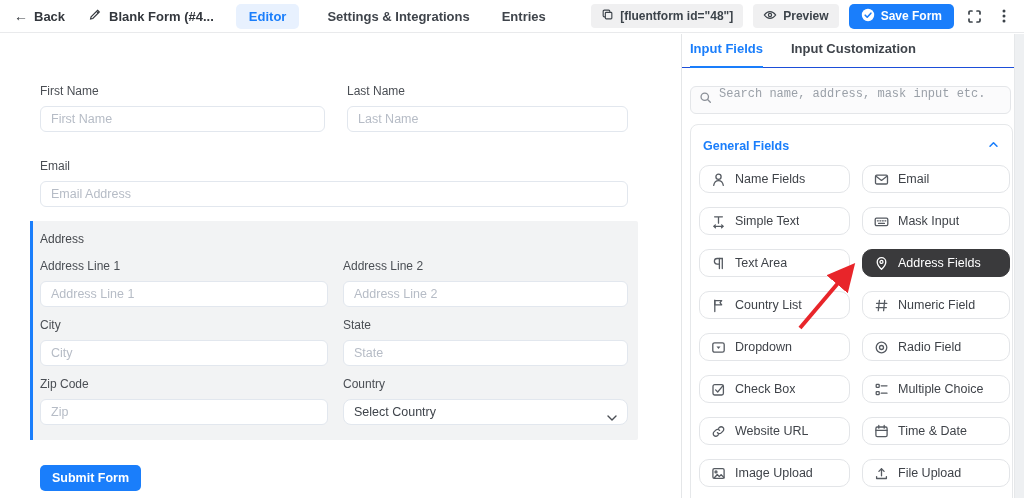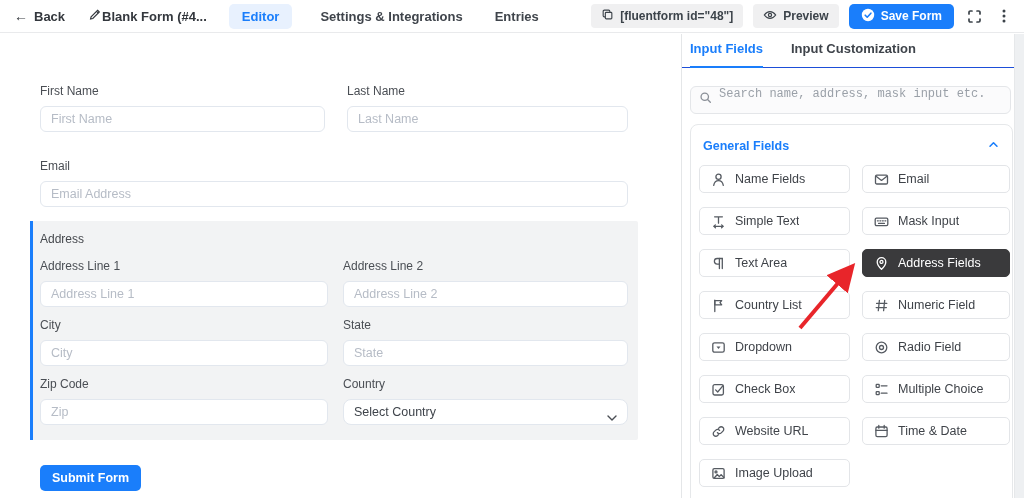--- a/index.html
+++ b/index.html
@@ -4,21 +4,21 @@
 <style>
   *{box-sizing:border-box;margin:0;padding:0}
   html,body{width:1024px;height:498px}
   body{font-family:"Liberation Sans",sans-serif;background:#fff;position:relative;overflow:hidden;color:#3a3f45}
 
   
   .topbar{position:absolute;top:0;left:0;width:1024px;height:33px;background:#fff;border-bottom:1px solid #e9eaec;display:flex;align-items:center;justify-content:space-between;padding:0 10px 0 14px;z-index:5}
   .tb-left{display:flex;align-items:center}
   .back{display:flex;align-items:center;gap:6px;font-size:13px;font-weight:700;color:#33373d;cursor:pointer}
   .back .arr{font-size:14px;line-height:1}
-  .form-title{display:flex;align-items:center;font-size:13px;font-weight:700;color:#33373d;margin-left:24px;cursor:pointer}
+  .form-title{display:flex;align-items:center;gap:7px;font-size:13px;font-weight:700;color:#33373d;margin-left:24px;cursor:pointer}
   .tb-tab{font-size:13px;font-weight:700;color:#3f444b;margin-left:24px;cursor:pointer;padding:5px 4px;border-radius:5px}
   .tb-tab.active{background:#e8f1fe;color:#1a7efb;padding:5px 13px;margin-left:22px}
   .tb-right{display:flex;align-items:center;gap:10px}
   .pill{display:flex;align-items:center;gap:6px;background:#f0f0f1;border-radius:4px;height:24px;padding:0 10px;font-size:12px;font-weight:600;color:#3c434a;cursor:pointer;white-space:nowrap}
   .save-btn{display:flex;align-items:center;gap:6px;background:#1a7efb;color:#fff;border:none;border-radius:5px;height:25px;padding:0 12px;font-size:12px;font-weight:700;font-family:inherit;cursor:pointer}
   .icon-btn{display:flex;align-items:center;justify-content:center;width:20px;height:20px;cursor:pointer}
 
   
   .canvas{position:absolute;top:34px;left:0;width:681px;height:464px;background:#fff;overflow:hidden}
   .form-area{padding:50px 0 0 40px;width:628px}
@@ -44,21 +44,21 @@
   .sb-tab{font-size:13px;font-weight:700;color:#3f444b;height:34px;display:flex;align-items:center;padding:0 0 2px 0;margin-right:28px;cursor:pointer;border-bottom:2px solid transparent}
   .sb-tab.active{color:#1a7efb;border-bottom:2px solid #1a7efb}
   .search-wrap{position:relative;margin:15px 14px 0 8px}
   .search-input{width:321px;height:28px;background:#fbfbfc;border:1px solid #e4e6e9;border-radius:6px;padding:0 10px 12px 28px;font-size:12px;font-family:Liberation Mono, monospace;color:#555;outline:none}
   .search-input::placeholder{color:#9aa0a8}
   .search-ic{position:absolute;left:9px;top:7px}
   .panel{margin:10px 0 0 8px;width:323px;height:392px;border:1px solid #e6e8ea;border-radius:8px;background:#fff}
   .panel-head{display:flex;align-items:center;justify-content:space-between;padding:12px 12px 0 12px;cursor:pointer}
   .panel-title{font-size:12.5px;font-weight:700;color:#1a7efb}
   .grid{margin-top:10px;padding:0 6px 14px 8px;display:grid;grid-template-columns:151px 148px;column-gap:12px;row-gap:14px}
-  .field-btn{display:flex;align-items:center;gap:9px;height:28px;border:1px solid #e3e5e8;border-radius:5px;background:#fff;padding:0 8px 0 11px;font-size:12.5px;color:#3f4349;cursor:pointer}
+  .field-btn{display:flex;align-items:center;gap:9px;height:28px;border:1px solid #e3e5e8;border-radius:10px;background:#fff;padding:0 8px 0 11px;font-size:12.5px;color:#3f4349;cursor:pointer}
   .field-btn .fb-icon{display:flex;align-items:center;justify-content:center;width:15px;height:15px;color:#565b62;flex:0 0 15px}
   .field-btn .fb-label{white-space:nowrap;overflow:hidden}
   .field-btn.selected{background:#3a3a3c;border-color:#3a3a3c;color:#fff}
   .field-btn.selected .fb-icon{color:#fff}
 
   
   .arrow-overlay{position:absolute;left:780px;top:240px;width:110px;height:110px;pointer-events:none;z-index:9}
 </style>
 </head>
 <body>
@@ -353,20 +353,30 @@
         <div class="field-btn">
           <span class="fb-icon">
             <svg width="15" height="15" viewBox="0 0 15 15" fill="none" stroke="currentColor" stroke-width="1.3" stroke-linecap="round" stroke-linejoin="round">
               <rect x="1.9" y="2.7" width="11.2" height="9.6" rx="1.4"></rect>
               <circle cx="5" cy="5.9" r="1"></circle>
               <path d="M3.2 12l3.1-3.5 2 2.1 1.8-2 3 3.2"></path>
             </svg>
           </span>
           <span class="fb-label">Image Upload</span>
         </div>
+        <div class="field-btn">
+          <span class="fb-icon">
+            <svg width="15" height="15" viewBox="0 0 15 15" fill="none" stroke="currentColor" stroke-width="1.3" stroke-linecap="round" stroke-linejoin="round">
+              <path d="M7.5 9.8V2.9"></path>
+              <path d="M4.9 5.4L7.5 2.8l2.6 2.6"></path>
+              <path d="M2.6 10.6v1.9h9.8v-1.9"></path>
+            </svg>
+          </span>
+          <span class="fb-label">File Upload</span>
+        </div>
       </div>
   </div>
 
   <div class="scroll-track"></div>
 </div>
 
 <svg class="arrow-overlay" viewBox="0 0 110 110">
   <defs>
     <marker id="ah" markerWidth="7" markerHeight="7" refX="5" refY="3.5" orient="auto">
       <path d="M0 0L7 3.5L0 7z" fill="#e8252a"></path>

